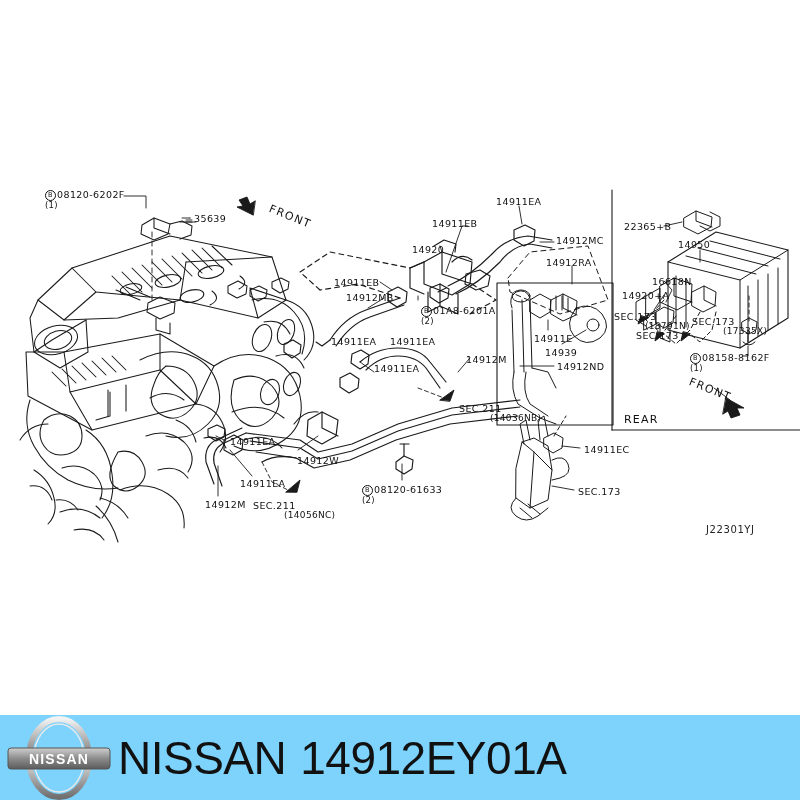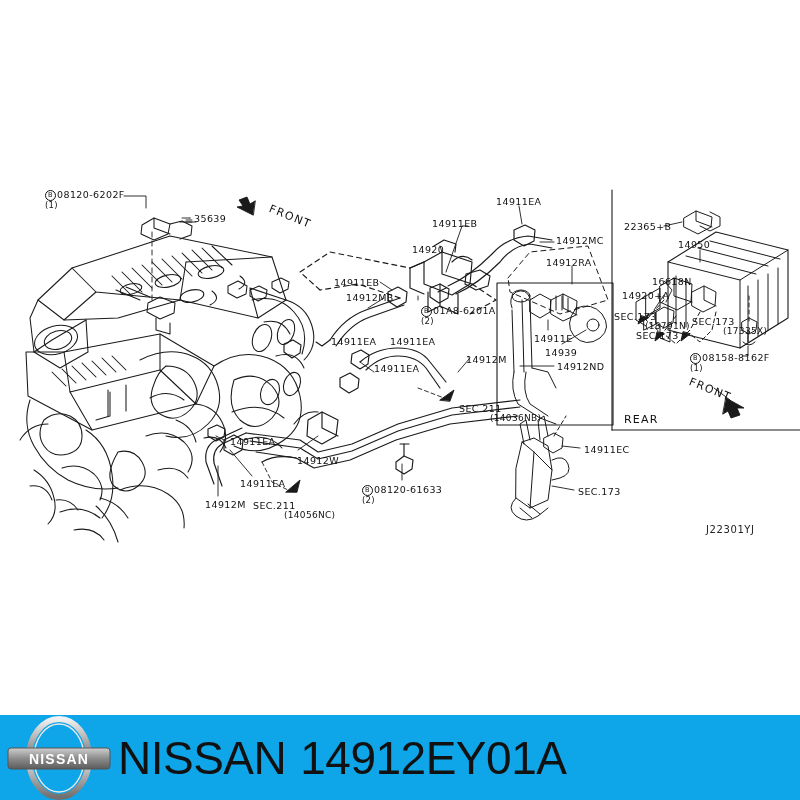--- a/index.html
+++ b/index.html
@@ -15,21 +15,21 @@
   .orient{position:absolute;font-size:11px;letter-spacing:1.4px;color:#111;
           font-family:"DejaVu Sans",sans-serif;}
   .orient.front-tl{left:268px;top:210px;transform:rotate(22deg);}
   .orient.front-br{left:688px;top:383px;transform:rotate(22deg);}
   .orient.rear{left:624px;top:413px;letter-spacing:1.2px;font-size:11px;transform:none;}
   .dwg-code{position:absolute;left:706px;top:516px;font-size:10px;letter-spacing:.6px;color:#222;margin-top:8px;}
   .circ{display:inline-block;width:9px;height:9px;border:1px solid #111;border-radius:50%;
         font-size:6.5px;line-height:9px;text-align:center;vertical-align:1px;margin-right:1px;
         font-family:"DejaVu Sans",sans-serif;}
   
-  #brand-bar{position:absolute;left:0;top:715px;width:800px;height:85px;background:#0ea5e9;
+  #brand-bar{position:absolute;left:0;top:715px;width:800px;height:85px;background:#7dd3fc;
              display:flex;align-items:center;}
   #nissan-logo{width:118px;height:85px;flex:0 0 118px;position:relative;}
   #brand-text{flex:1;padding-right:14px;
               font-family:"Liberation Sans",sans-serif;font-size:46px;font-weight:400;
               color:#111;letter-spacing:-.5px;white-space:nowrap;}
   #brand-text .pn{margin-left:14px;}
 </style>
 </head>
 <body>
 

